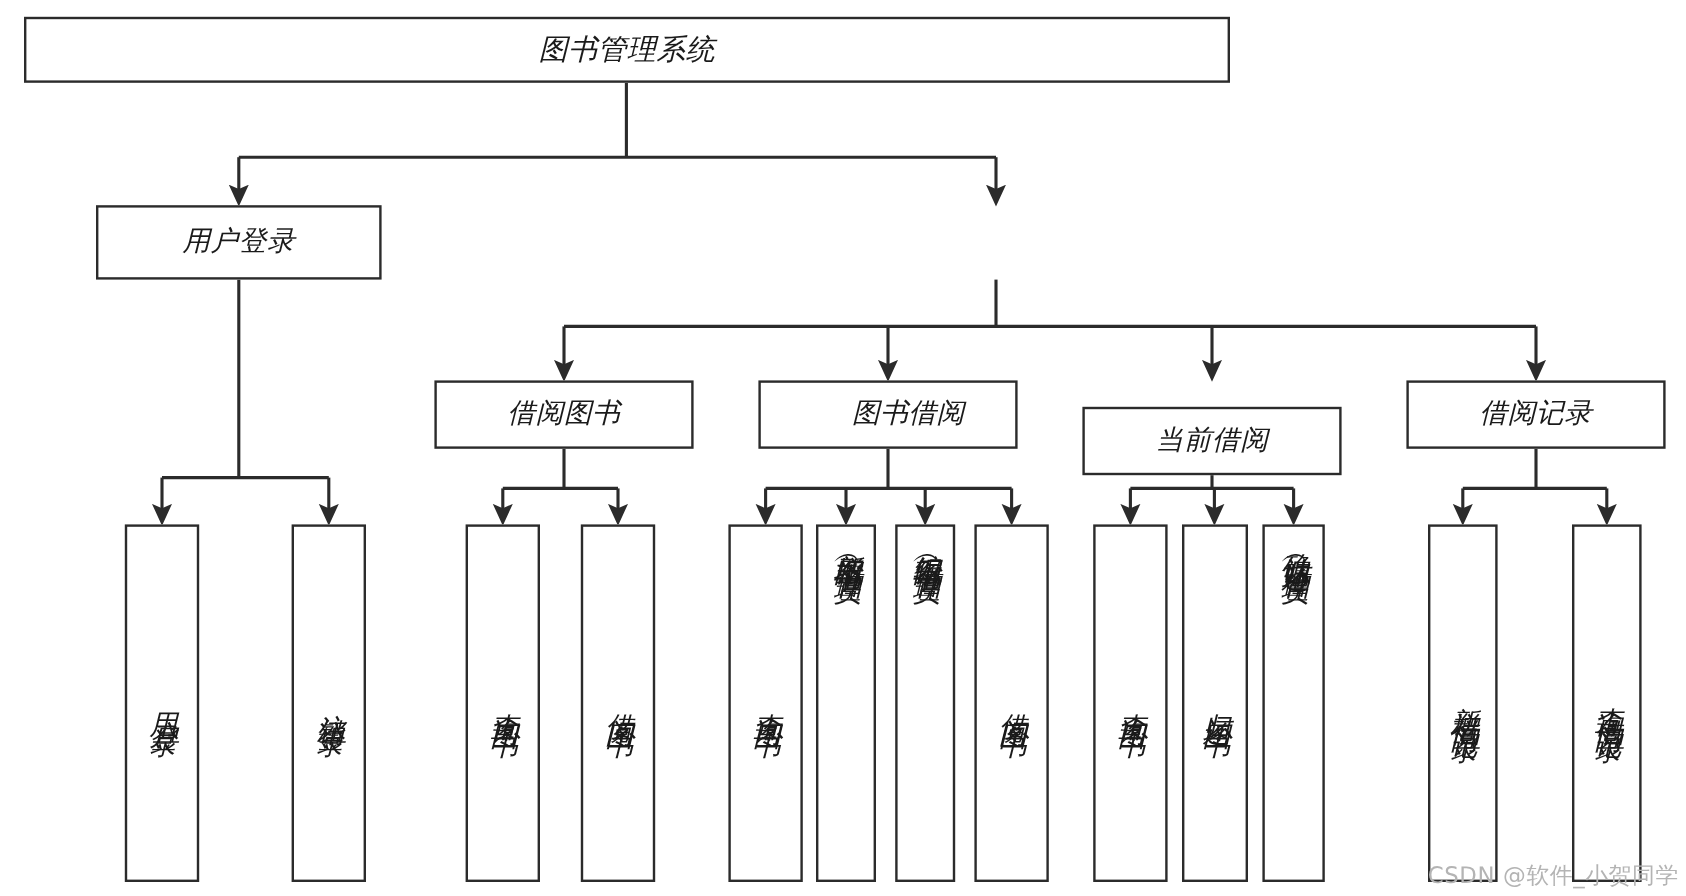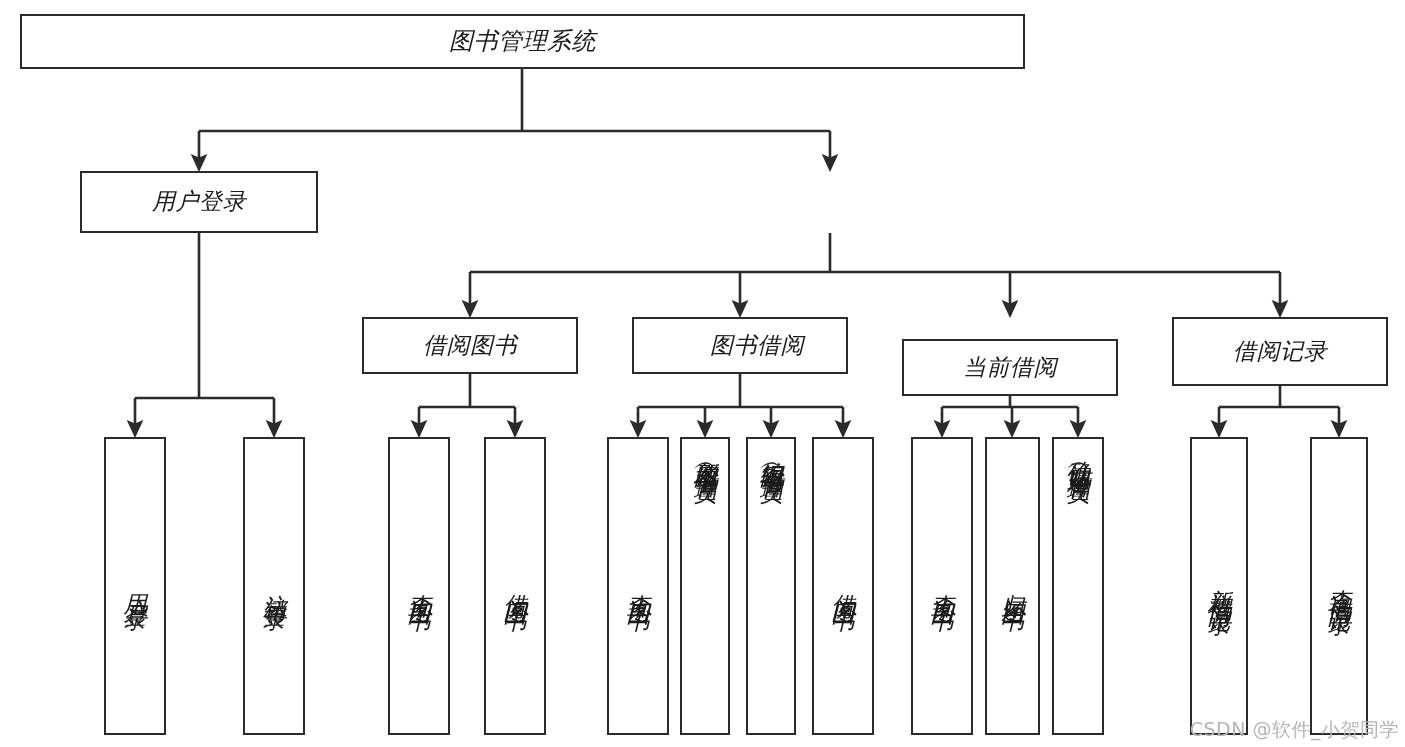--- a/index.html
+++ b/index.html
@@ -147,21 +147,21 @@
 
   <div class="node horiz" id="node-l2-0" style="left: 362px; top: 317px; width: 216px; height: 57px;">
     <span class="label">借阅图书</span>
   </div>
   <div class="node horiz" id="node-l2-1" style="left: 632px; top: 317px; width: 216px; height: 57px; padding-left: 34px;">
     <span class="label">图书借阅</span>
   </div>
   <div class="node horiz" id="node-l2-2" style="left: 902px; top: 317px; width: 216px; height: 57px; margin-top: 22px;">
     <span class="label">当前借阅</span>
   </div>
-  <div class="node horiz" id="node-l2-3" style="left: 1172px; top: 317px; width: 216px; height: 69px;">
+  <div class="node horiz" id="node-l2-3" style="left: 1172px; top: 317px; width: 216px; height: 57px;">
     <span class="label">借阅记录</span>
   </div>
 
   <div class="node vert" id="node-leaf-0" style="left: 104px; top: 437px; width: 62px; height: 298px;">
     <span class="label">用户登录</span>
   </div>
   <div class="node vert" id="node-leaf-1" style="left: 243px; top: 437px; width: 62px; height: 298px;">
     <span class="label">注销登录</span>
   </div>
   <div class="node vert" id="node-leaf-2" style="left: 388px; top: 437px; width: 62px; height: 298px;">

